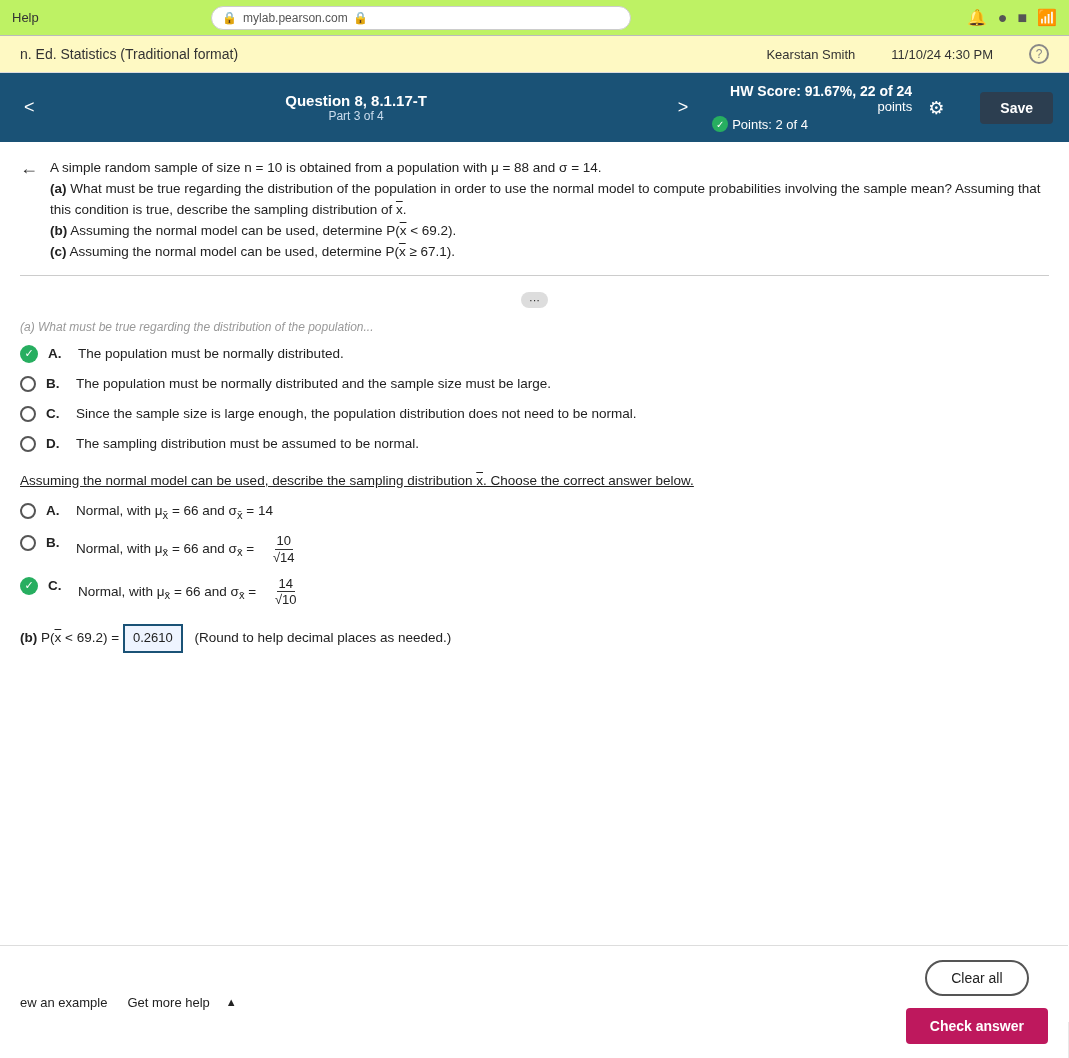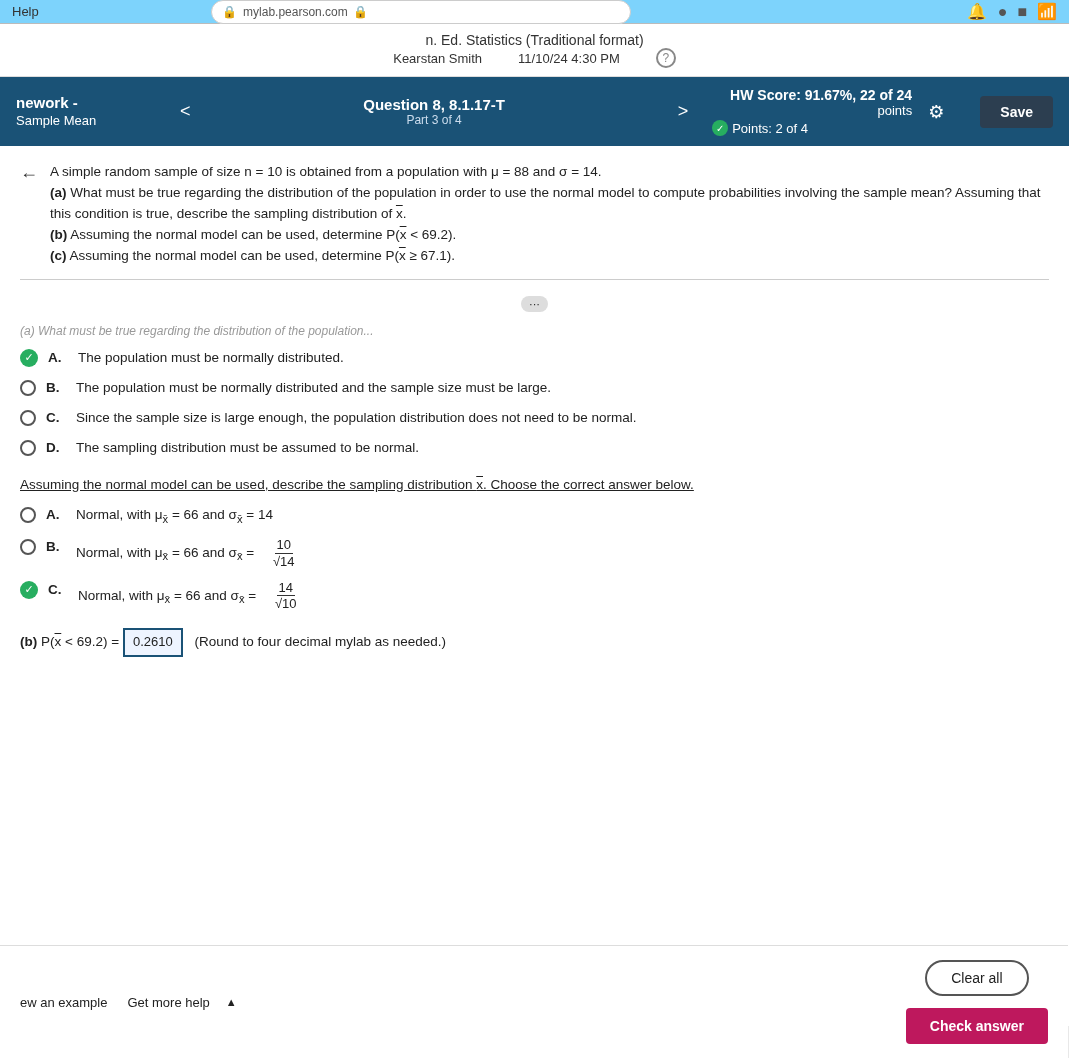--- a/index.html
+++ b/index.html
@@ -8,22 +8,22 @@
       background: #e8e8e8;
       font-size: 14px;
       color: #222;
       width: 1069px;
       min-height: 1058px;
       overflow: hidden;
     }
 
     
     .browser-bar {
-      background: #7dd3fc;
-      height: 24px;
+      background: #bef264;
+      height: 36px;
       display: flex;
       align-items: center;
       padding: 0 12px;
       gap: 8px;
       border-bottom: 1px solid #bbb;
     }
     .browser-bar .menu-item {
       font-size: 13px;
       color: #333;
     }
@@ -46,29 +46,28 @@
       display: flex;
       gap: 10px;
       margin-left: auto;
       align-items: center;
       font-size: 16px;
       color: #555;
     }
 
     
     .app-header {
-      background: #ffffff;
+      background: #fef9c3;
       padding: 8px 20px;
       font-size: 13px;
       color: #333;
       border-bottom: 1px solid #ddd;
       display: flex;
       align-items: center;
       justify-content: space-between;
-      flex-direction: column;
     }
     .app-header .site-title {
       font-size: 14px;
       font-weight: 500;
     }
     .app-header .user-info {
       display: flex;
       gap: 36px;
       align-items: center;
       font-size: 13px;
@@ -367,24 +366,20 @@
 <div class="app-header">
   <span class="site-title">n. Ed. Statistics (Traditional format)</span>
   <div class="user-info">
     <span>Kearstan Smith</span>
     <span>11/10/24 4:30 PM</span>
     <span style="width:20px;height:20px;border:2px solid #888;border-radius:50%;display:inline-flex;align-items:center;justify-content:center;font-size:12px;cursor:pointer;color:#888;">?</span>
   </div>
 </div>
 
 <div class="nav-bar">
-  <div class="nav-left">
-    <div>nework -</div>
-    <div class="subtitle">Sample Mean</div>
-  </div>
   <span class="nav-arrows">&lt;</span>
   <div class="nav-center">
     <div class="question-title">Question 8, 8.1.17-T</div>
     <div class="question-part">Part 3 of 4</div>
   </div>
   <span class="nav-arrows">&gt;</span>
   <div class="nav-right">
     <div class="hw-score">HW Score: 91.67%, 22 of 24</div>
     <div>points</div>
     <div class="points">
@@ -474,21 +469,21 @@
         </span>
       </span>
     </div>
   </div>
 
   <div class="part-b">
     <span>
       <strong>(b)</strong> P(<span style="text-decoration:overline">x</span> &lt; 69.2) =
     </span>
     <span class="answer-box">0.2610</span>
-    <span style="margin-left:8px;">(Round to four decimal mylab as needed.)</span>
+    <span style="margin-left:8px;">(Round to help decimal places as needed.)</span>
   </div>
 </div>
 
 <div class="bottom-toolbar">
   <div class="bottom-left">
     <span style="cursor:pointer;">ew an example</span>
     <div class="get-more-help">
       <span>Get more help</span>
       <span class="expand-icon">▲</span>
     </div>

